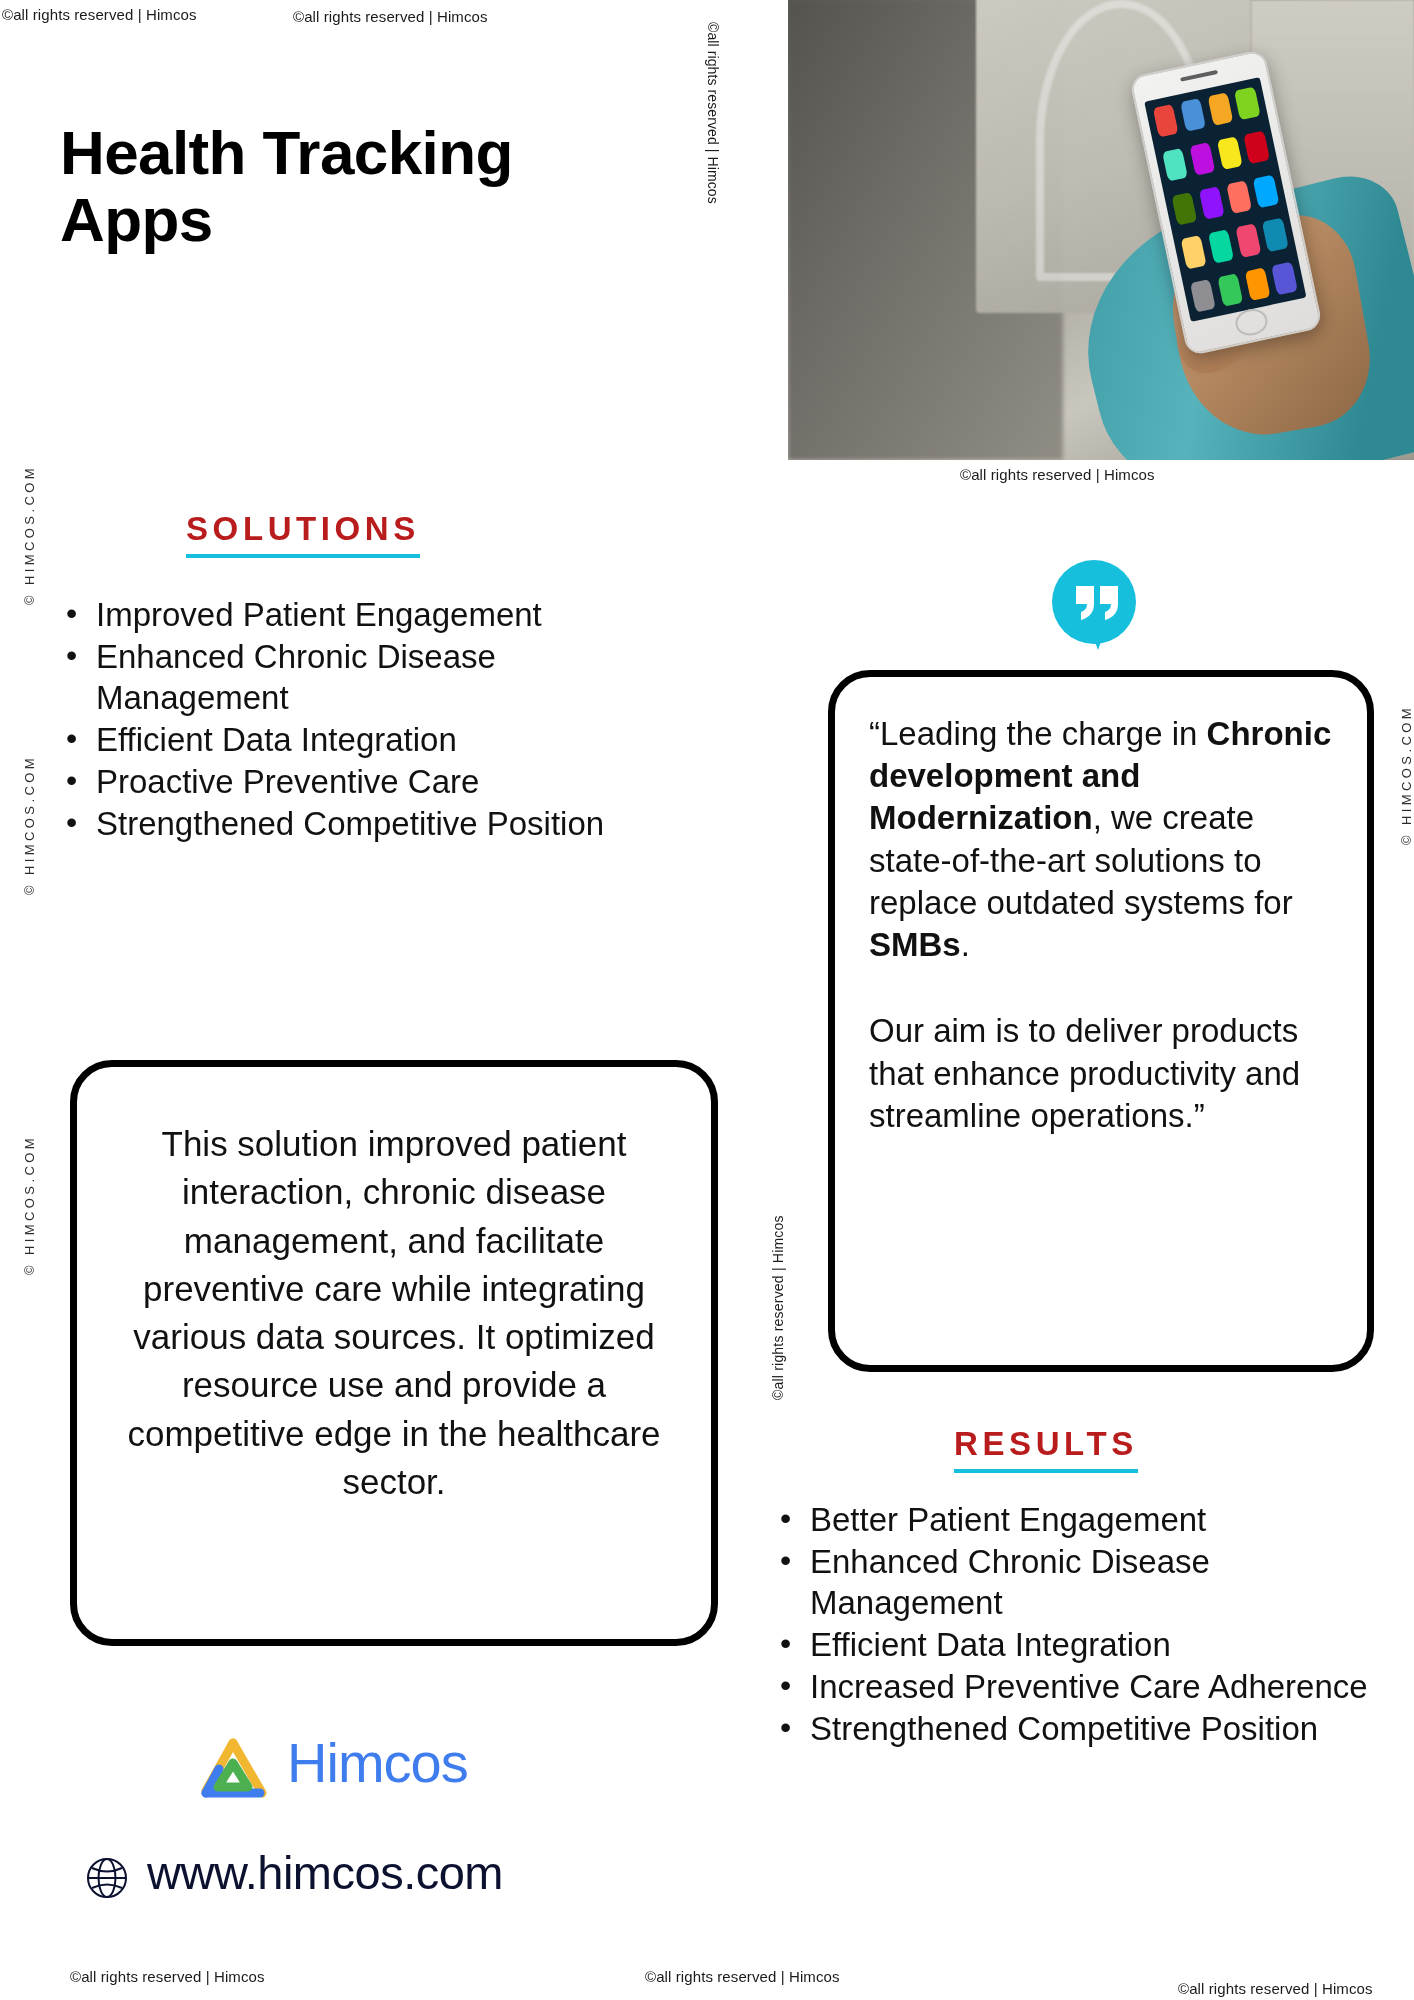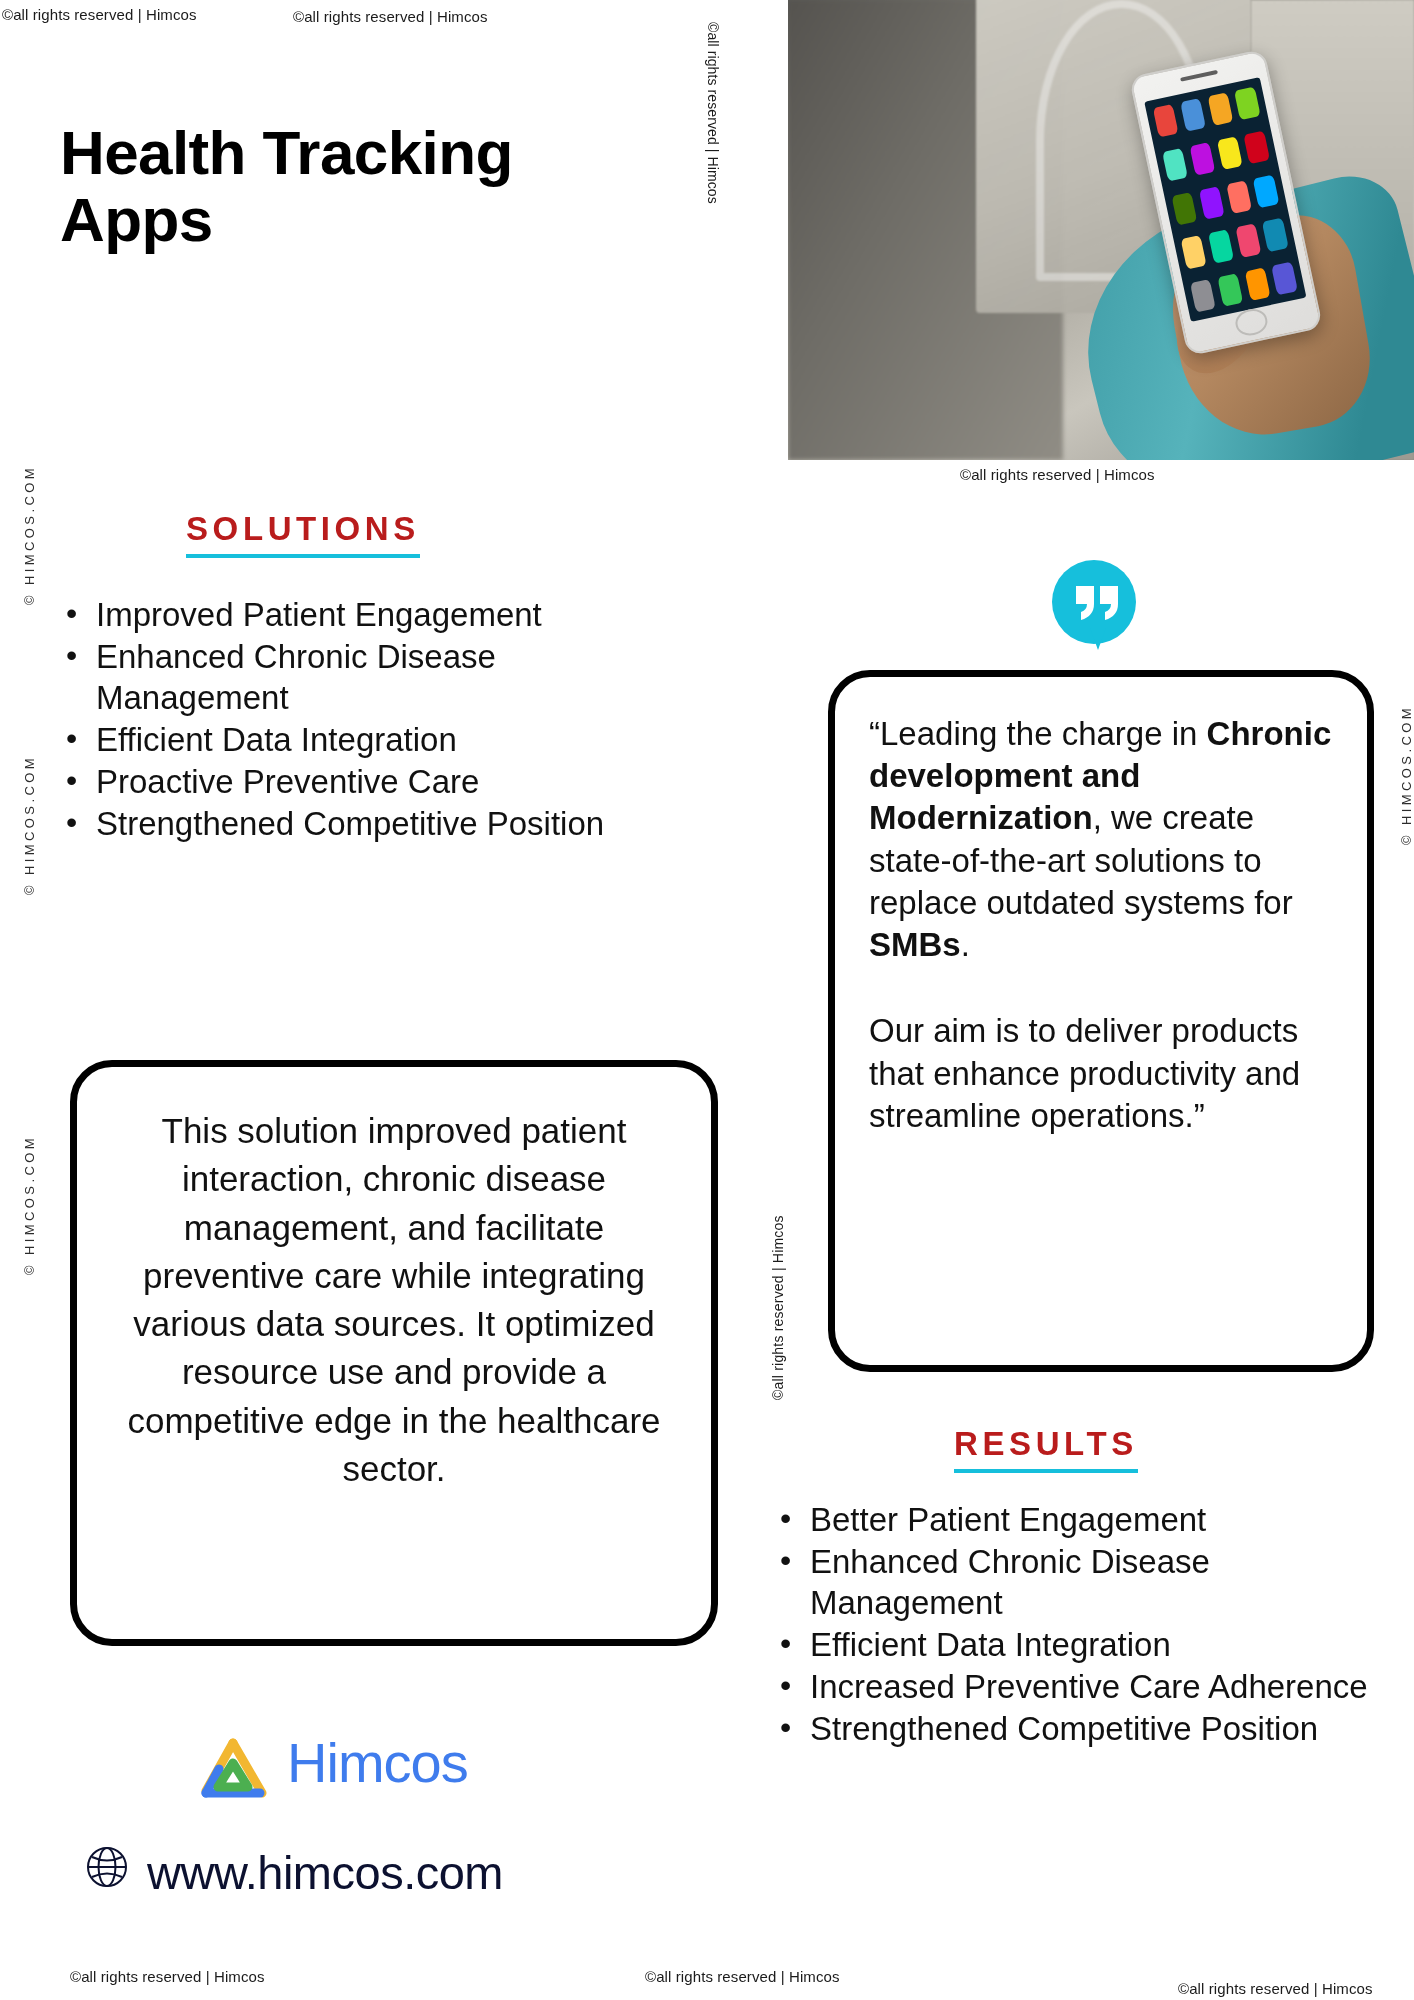--- a/index.html
+++ b/index.html
@@ -186,21 +186,21 @@
   
   .rbox {
     position: absolute;
     border: 7px solid #000;
     border-radius: 42px;
     background: #fff;
   }
   .box-testimonial {
     left: 70px; top: 1060px;
     width: 648px; height: 586px;
-    padding: 40px 44px;
+    padding: 53px 44px;
   }
   .box-testimonial p {
     font-size: 35px;
     line-height: 1.38;
     text-align: center;
     color: #111;
   }
   .box-quote {
     left: 828px; top: 670px;
     width: 546px; height: 702px;
@@ -229,21 +229,21 @@
   }
   .logo-mark { width: 74px; height: 68px; }
   .logo-text {
     font-size: 56px; font-weight: 400;
     color: #3f7ced; letter-spacing: -1px;
     line-height: 1;
   }
   .url-row {
     position: absolute;
     left: 85px; top: 1845px;
-    display: flex; align-items: flex-start; gap: 18px;
+    display: flex; align-items: flex-end; gap: 18px;
   }
   .url-text {
     font-size: 47px; color: #0c1130; letter-spacing: -.5px;
   }
   .globe { width: 44px; height: 44px; }
 </style>
 </head>
 <body>
 
 <div class="page">

